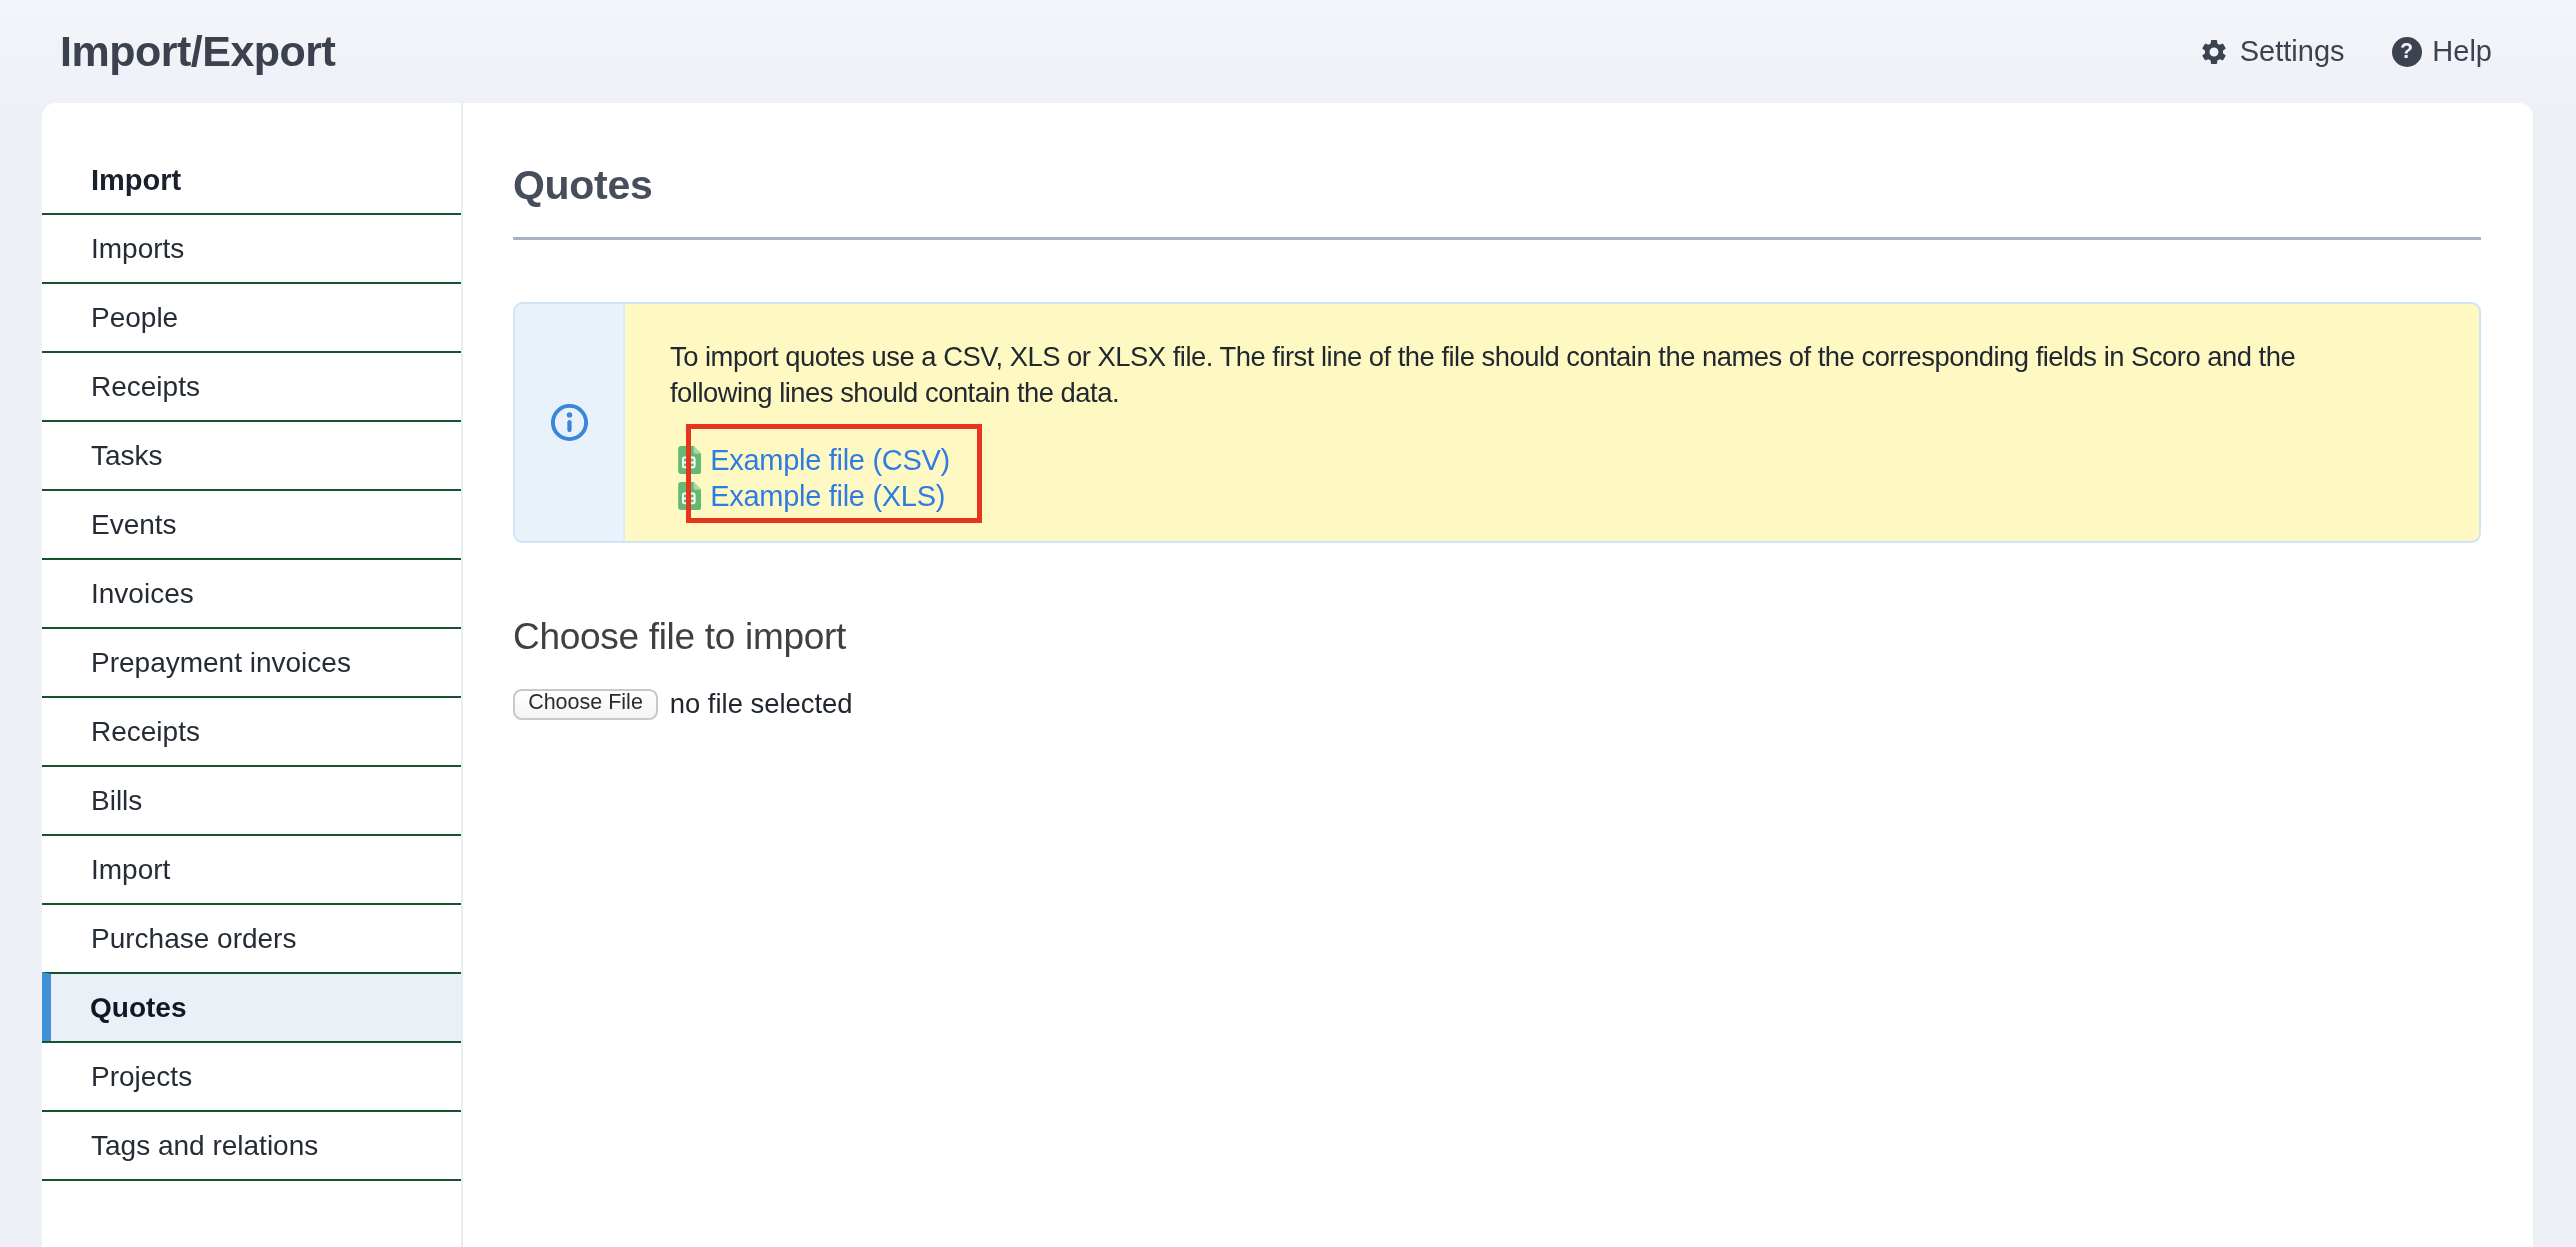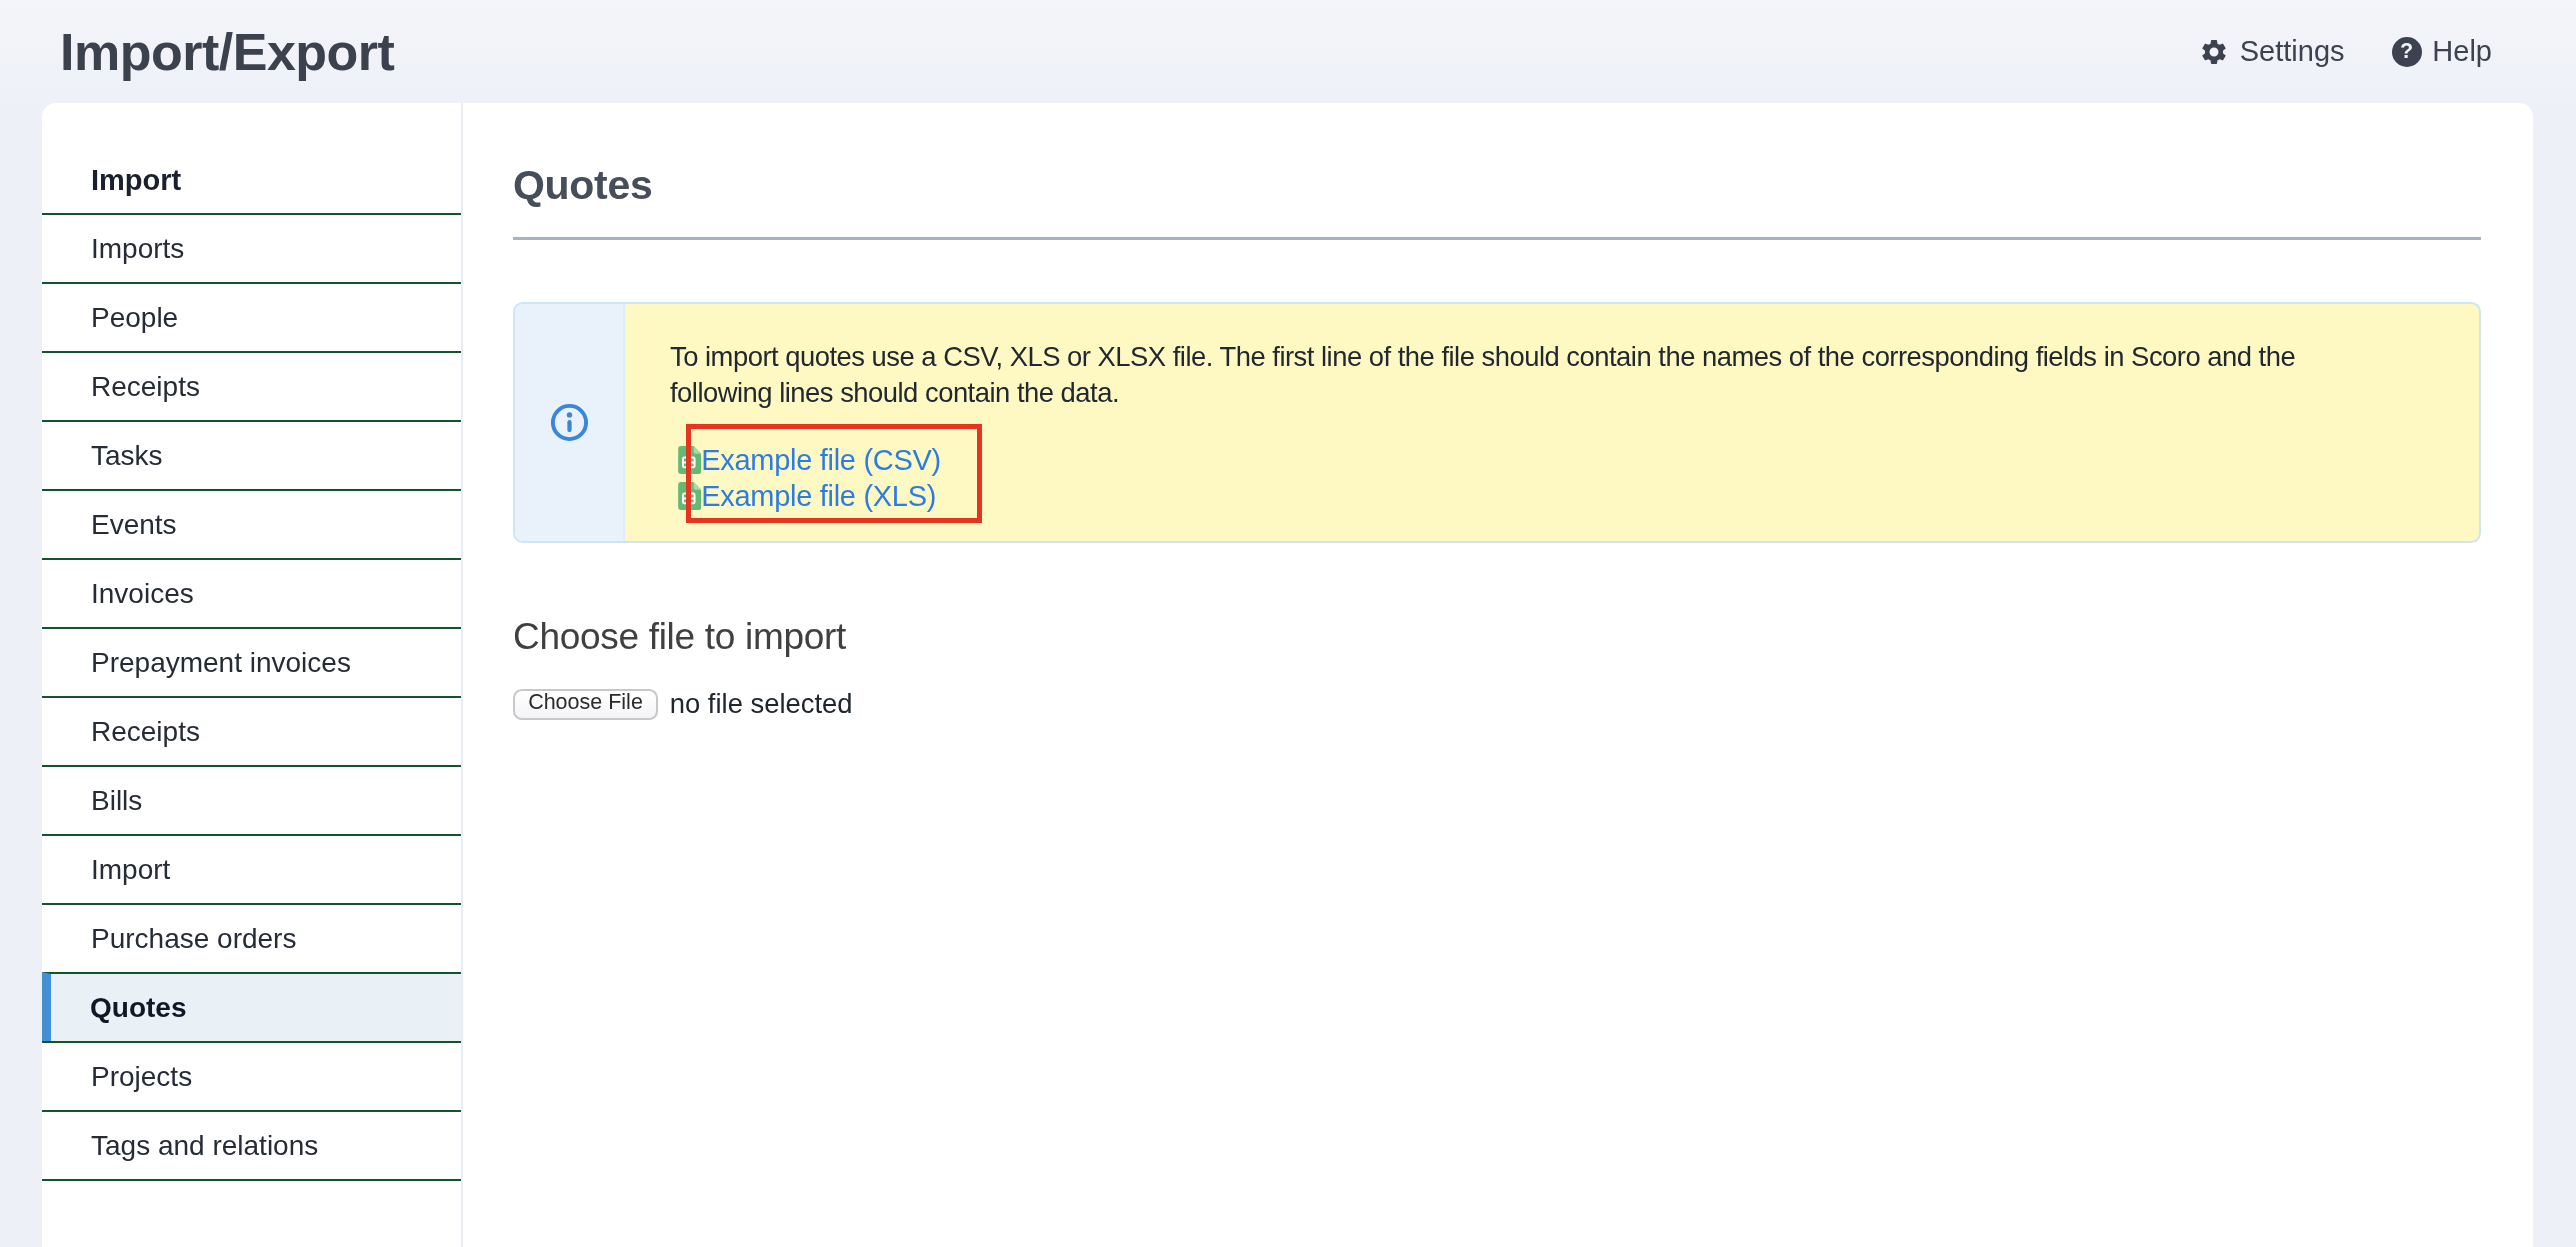--- a/index.html
+++ b/index.html
@@ -12,21 +12,21 @@
     color: #22282f;
   }
 
   
   .topbar {
     position: absolute; left: 0; top: 0; width: 100%; height: 103px;
     display: flex; align-items: center; justify-content: space-between;
     padding: 0 84px 0 60px;
   }
   .page-title {
-    font-size: 52px; font-weight: 700; color: #3b424e; letter-spacing: -0.5px;
+    font-size: 43px; font-weight: 700; color: #3b424e; letter-spacing: -0.5px;
   }
   .top-actions { display: flex; align-items: center; gap: 47px; }
   .top-action {
     display: flex; align-items: center; gap: 10.8px; cursor: pointer;
     font-size: 29px; color: #3c4250; font-weight: 500;
   }
   .gear-svg { width: 30px; height: 30px; fill: #3c4250; }
   .help-badge {
     width: 30px; height: 30px; border-radius: 50%; background: #3c4250;
     color: #f2f3f6; font-size: 21.5px; font-weight: 700;
@@ -72,21 +72,21 @@
     width: 110px; flex: none; background: #e9f2fa; border-right: 2px solid #ddecf8;
     display: flex; align-items: center; justify-content: center;
   }
   .info-body { padding: 35px 59px 0 45px; flex: 1; }
   .info-text {
     font-size: 27.4px; line-height: 36px; color: #22282f; letter-spacing: -0.5px;
     max-width: 1724px;
   }
   .file-links { margin: 31px 0 0 7.8px; display: flex; flex-direction: column; }
   .file-link {
-    height: 36px; display: flex; align-items: center; gap: 0;
+    height: 36px; display: flex; align-items: center; gap: 9px;
     font-size: 29px; color: #2e7ce2; cursor: pointer; letter-spacing: -0.3px;
   }
 
   .red-annotation {
     position: absolute; left: 686px; top: 424px; width: 296px; height: 99px;
     border: 5.9px solid #e6351f; pointer-events: none;
   }
 
   .choose-heading {
     margin-top: 71px; font-size: 37px; line-height: 45px; color: #404040;

